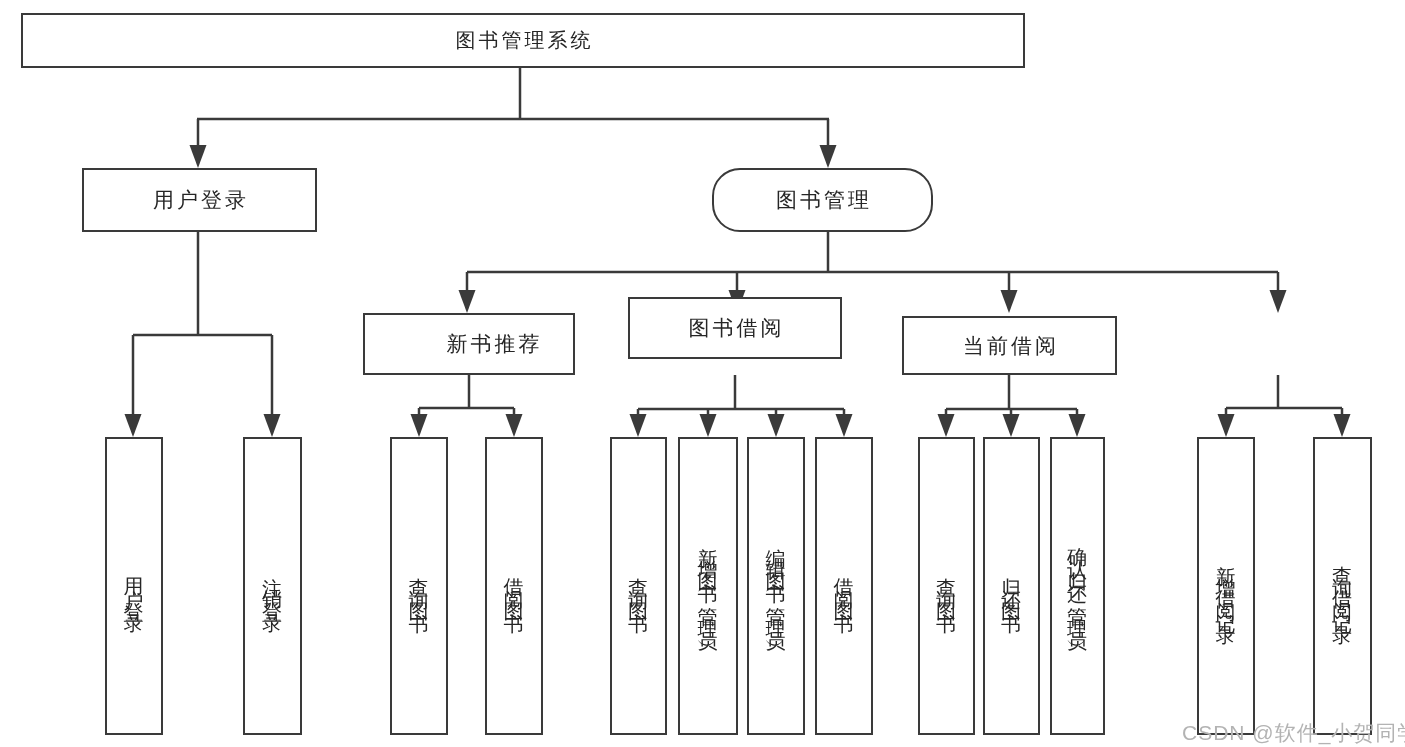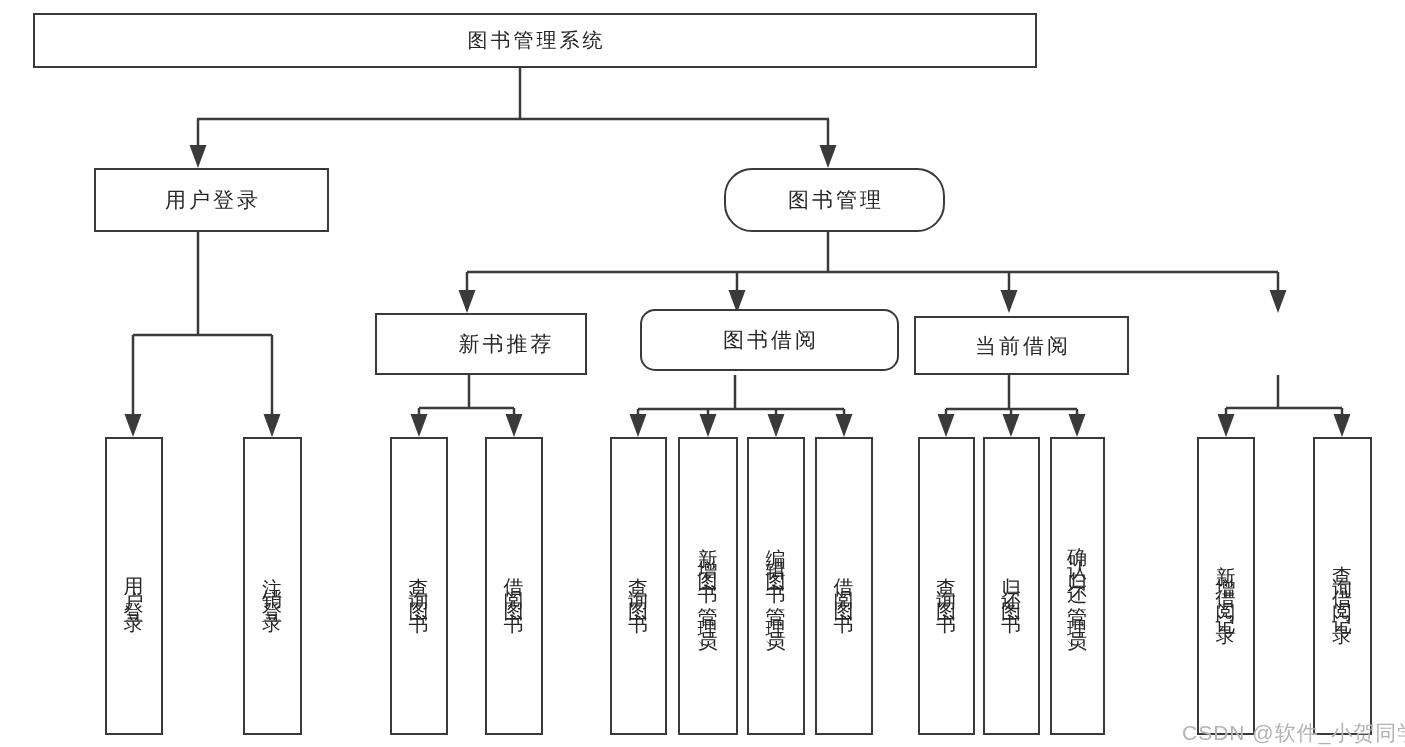--- a/index.html
+++ b/index.html
@@ -6,21 +6,21 @@
   .stage {
     position:relative; width:1405px; height:747px; background:#ffffff;
     font-family:"Liberation Sans","DejaVu Sans",sans-serif; overflow:hidden;
   }
   .connectors { position:absolute; left:0; top:0; width:1405px; height:747px; }
   .box {
     position:absolute; box-sizing:border-box; border:2px solid #3a3a3a;
     background:#ffffff; display:flex; align-items:center; justify-content:center;
     color:#262626;
   }
-  .hbox { font-size:21px;margin-left:12px; }
+  .hbox { font-size:21px; }
   .hbox .lbl { letter-spacing:3px; padding-left:3px; white-space:nowrap; }
   .root { font-size:20px; border-width:2.5px; }
   .vbox .lbl {
     writing-mode:vertical-rl; text-orientation:mixed;
     font-size:20px; line-height:1; letter-spacing:12px; white-space:nowrap;
   }
   .watermark {
     position:absolute; left:1182px; top:719px; font-size:21px; letter-spacing:1px;
     color:#b3b3b3; white-space:nowrap; z-index:5;
     text-shadow:0 0 1px rgba(255,255,255,0.6);
@@ -93,21 +93,21 @@
   <div class="box hbox" style="left:82px; top:168px; width:235px; height:64px;">
     <span class="lbl">用户登录</span>
   </div>
   <div class="box hbox" style="left:712px; top:168px; width:221px; height:64px;border-radius:28px;">
     <span class="lbl">图书管理</span>
   </div>
 
   <div class="box hbox" style="left:363px; top:313px; width:212px; height:62px;padding-left:48px;">
     <span class="lbl">新书推荐</span>
   </div>
-  <div class="box hbox" style="left:628px; top:309px; width:259px; height:62px;border-radius:15px;">
+  <div class="box hbox" style="left:628px; top:297px; width:214px; height:62px;">
     <span class="lbl">图书借阅</span>
   </div>
   <div class="box hbox" style="left:902px; top:316px; width:215px; height:59px;">
     <span class="lbl">当前借阅</span>
   </div>
 
   <div class="box vbox" style="left:105px; top:437px; width:58px; height:298px;">
     <span class="lbl">用户登录</span>
   </div>
   <div class="box vbox" style="left:243px; top:437px; width:59px; height:298px;">

